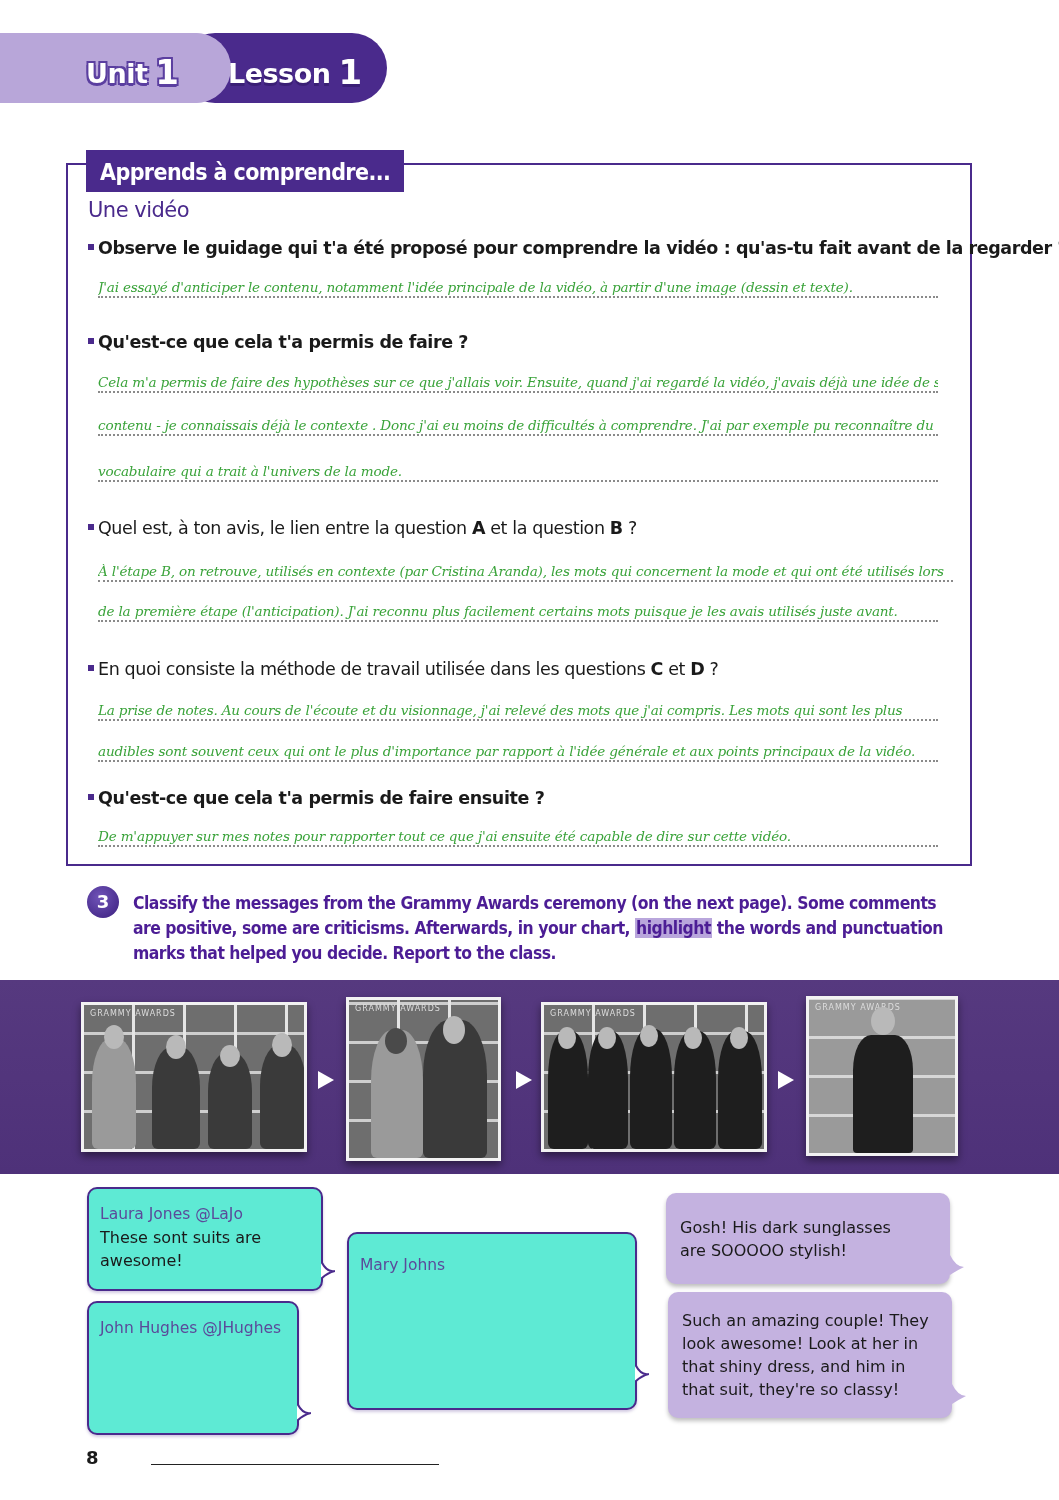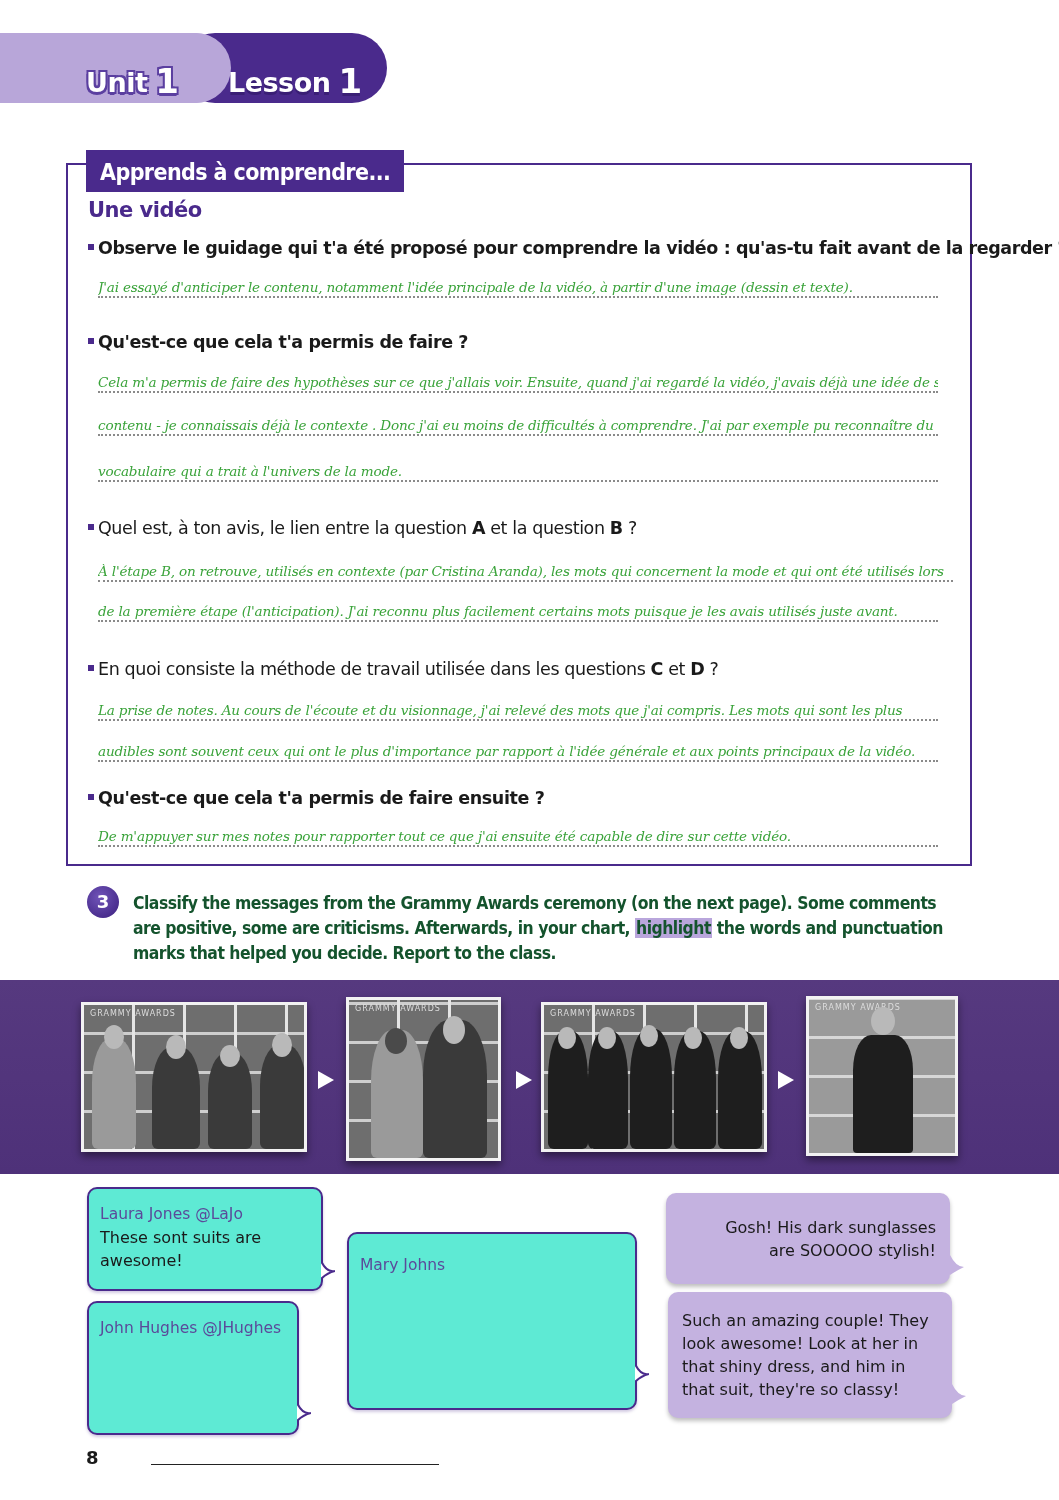--- a/index.html
+++ b/index.html
@@ -4,39 +4,39 @@
 <style>
   * { box-sizing: border-box; margin: 0; padding: 0; }
   html, body { width: 1059px; height: 1500px; background: #ffffff; overflow: hidden; }
   body { position: relative; font-family: "DejaVu Sans", sans-serif; color: #1a1a1a; }
 
   
   .header { position: absolute; left: 0; top: 33px; height: 70px; width: 387px; }
   .unit-pill { position: absolute; left: 0; top: 0; width: 230px; height: 70px; background: #b8a6d9; border-radius: 0 35px 35px 0; }
   .lesson-pill { position: absolute; left: 180px; top: 0; width: 207px; height: 70px; background: #4a2a8c; border-radius: 35px; }
   .unit-pill::after { content: ""; position: absolute; right: -1px; top: 0; width: 50px; height: 70px; background: #b8a6d9; border-radius: 0 35px 35px 0; }
-  .hdr-text { position: absolute; top: 27px; font-family: "DejaVu Sans", sans-serif; font-weight: bold; font-size: 27px; color: #ffffff; letter-spacing: -0.5px;
+  .hdr-text { position: absolute; top: 18px; font-family: "DejaVu Sans", sans-serif; font-weight: bold; font-size: 27px; color: #ffffff; letter-spacing: -0.5px;
     text-shadow: -2px -2px 0 #5b3fa0, 2px -2px 0 #5b3fa0, -2px 2px 0 #5b3fa0, 2px 2px 0 #5b3fa0, 0 3px 0 #5b3fa0; }
   .hdr-text .num { font-size: 34px; margin-left: 8px; position: relative; top: 1px; }
   .unit-text { left: 86px; z-index: 3; }
   .lesson-text { left: 228px; z-index: 3; text-shadow: 0 3px 0 #3a1f75; }
 
   
   .frame { position: absolute; left: 66px; top: 163px; width: 906px; height: 703px; border: 2px solid #4a2a8c; }
   .frame-title { position: absolute; left: 86px; top: 150px; height: 42px; padding: 0 14px; background: #4a2a8c; color: #fff; font-weight: bold; font-size: 23px; line-height: 44px; letter-spacing: -0.6px; font-family: "DejaVu Sans Condensed", "DejaVu Sans", sans-serif; }
-  .section-sub { position: absolute; left: 88px; top: 198px; color: #4a2a8c; font-weight: bold; font-size: 21px; letter-spacing: -0.5px; }
+  .section-sub { position: absolute; left: 88px; top: 198px; color: #4a2a8c; font-weight: normal; font-size: 21px; letter-spacing: -0.5px; }
 
   .q { position: absolute; left: 88px; font-size: 17.5px; font-weight: bold; color: #1a1a1a; letter-spacing: -0.4px; white-space: nowrap; }
   .q .bullet { display: inline-block; width: 6px; height: 6px; background: #4a2a8c; margin-right: 4px; position: relative; top: -4px; }
   .ans { position: absolute; left: 98px; width: 840px; height: 24px; border-bottom: 2px dotted #8a8a8a; font-family: "DejaVu Serif", serif; font-style: italic; color: #3aa33a; font-size: 13.6px; line-height: 26px; white-space: nowrap; overflow: hidden; letter-spacing: -0.2px; }
   .ans.long { width: 855px; }
 
   
   .ex-num { position: absolute; left: 87px; top: 886px; width: 32px; height: 32px; border-radius: 50%; background: radial-gradient(circle at 40% 35%, #7054b8, #3b1f7e); color: #fff; font-weight: bold; font-size: 18px; text-align: center; line-height: 32px; }
-  .ex-text { position: absolute; left: 133px; top: 891px; width: 830px; font-weight: bold; font-size: 17.4px; line-height: 25px; letter-spacing: -0.5px; color: #14532d; font-family: "DejaVu Sans Condensed", "DejaVu Sans", sans-serif; }
+  .ex-text { position: absolute; left: 133px; top: 891px; width: 830px; font-weight: bold; font-size: 17.4px; line-height: 25px; letter-spacing: -0.5px; color: #4c1d95; font-family: "DejaVu Sans Condensed", "DejaVu Sans", sans-serif; }
   .hl { background: #b9a6dc; padding: 0 1px; }
 
   
   .band { position: absolute; left: 0; top: 980px; width: 1059px; height: 194px; background: linear-gradient(180deg, #56397f 0%, #4e3179 100%); }
   .photo { position: absolute; border: 3px solid #f2f2f2; box-shadow: 0 4px 8px rgba(0,0,0,0.45); overflow: hidden; }
   .photo .bg { position: absolute; inset: 0; background: repeating-linear-gradient(90deg, #6e6e6e 0 48px, #e5e5e5 48px 51px), #777; }
   .photo .bg2 { position: absolute; inset: 0; background: repeating-linear-gradient(0deg, transparent 0 36px, rgba(230,230,230,0.8) 36px 39px); }
   .photo .cap { position: absolute; left: 6px; top: 4px; font-size: 8px; color: #ddd; letter-spacing: 1px; }
   .person { position: absolute; bottom: 0; border-radius: 40% 40% 6px 6px; background: #3a3a3a; }
   .person.light { background: #9a9a9a; }
@@ -160,21 +160,21 @@
     </svg>
 </div>
 
 <div class="bubble" style="left:347px; top:1232px; width:290px; height:178px; padding-top:20px;">
   <span class="author">Mary Johns</span>
   <svg class="tail" style="top:128px;" viewBox="0 0 14 20">
       <path d="M0 2 Q6 14 14 12 Q6 14 0 20" fill="#fff" stroke="#4a2a8c" stroke-width="2"></path>
     </svg>
 </div>
 
-<div class="bubble purple" style="left:666px; top:1193px; width:284px; height:91px; padding-top:23px;text-align:right;">
+<div class="bubble purple" style="left:666px; top:1193px; width:284px; height:91px; padding-top:23px;">
   <div>
       <div>Gosh! His dark sunglasses</div>
       <div>are SOOOOO stylish!</div>
     </div>
   <svg class="tail" style="top:62px;" viewBox="0 0 14 20">
       <path d="M0 0 Q6 12 14 12 Q6 16 0 20 Z" fill="#c4b2e0"></path>
     </svg>
 </div>
 
 <div class="bubble purple" style="left:668px; top:1292px; width:284px; height:126px; padding-top:17px;">

